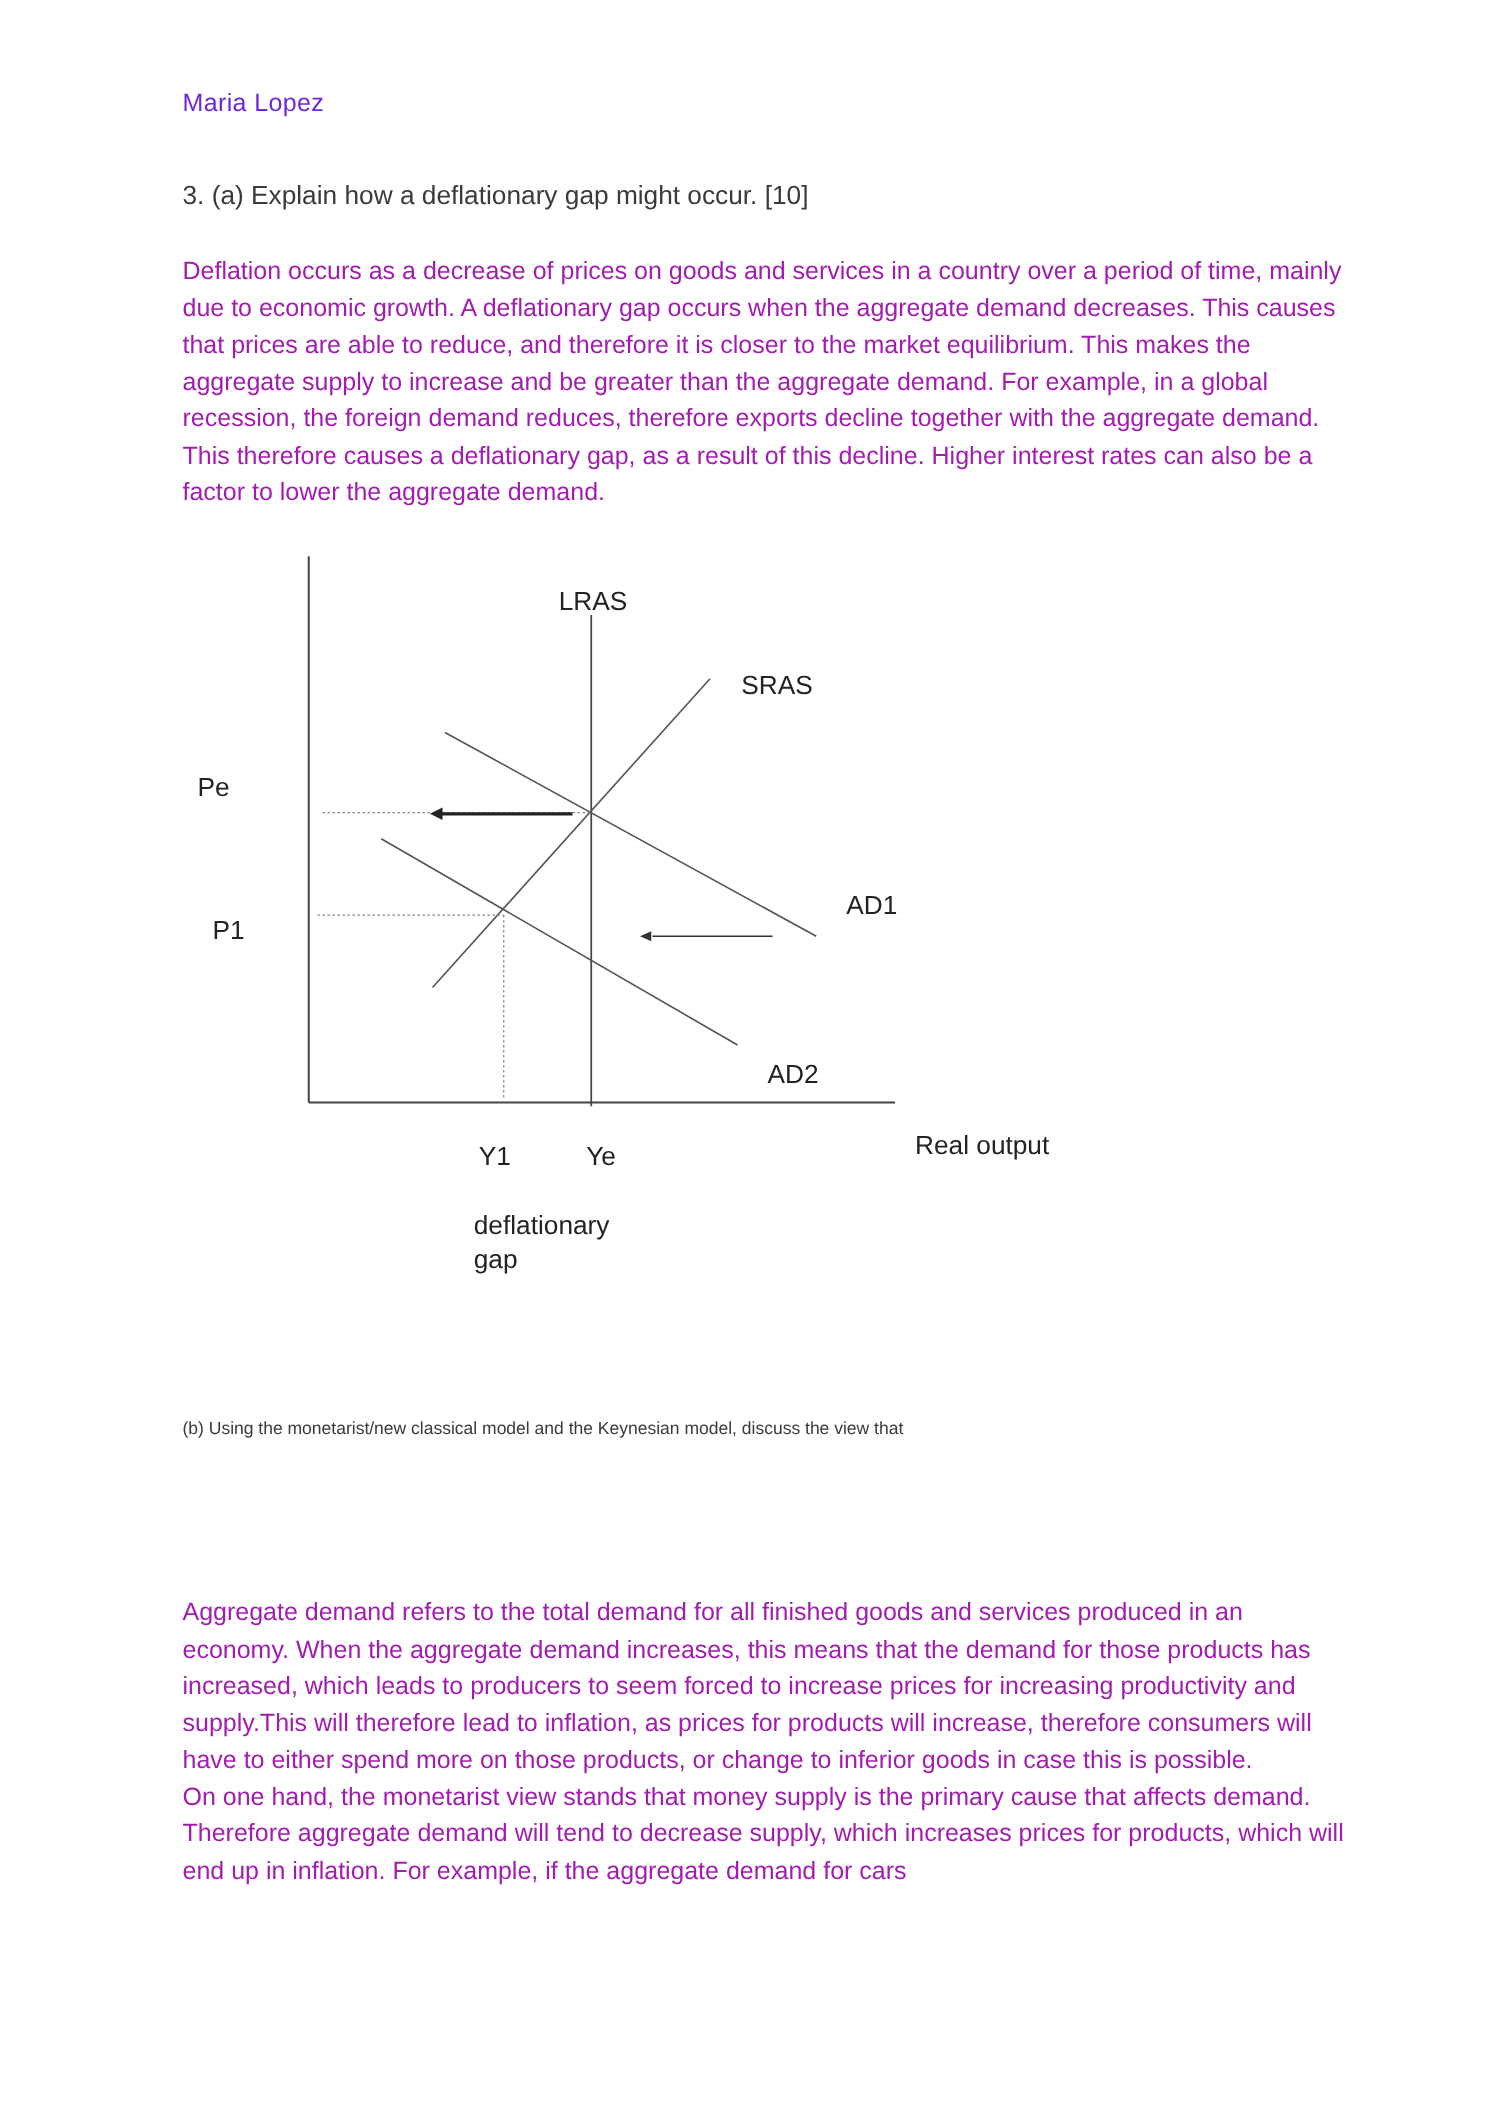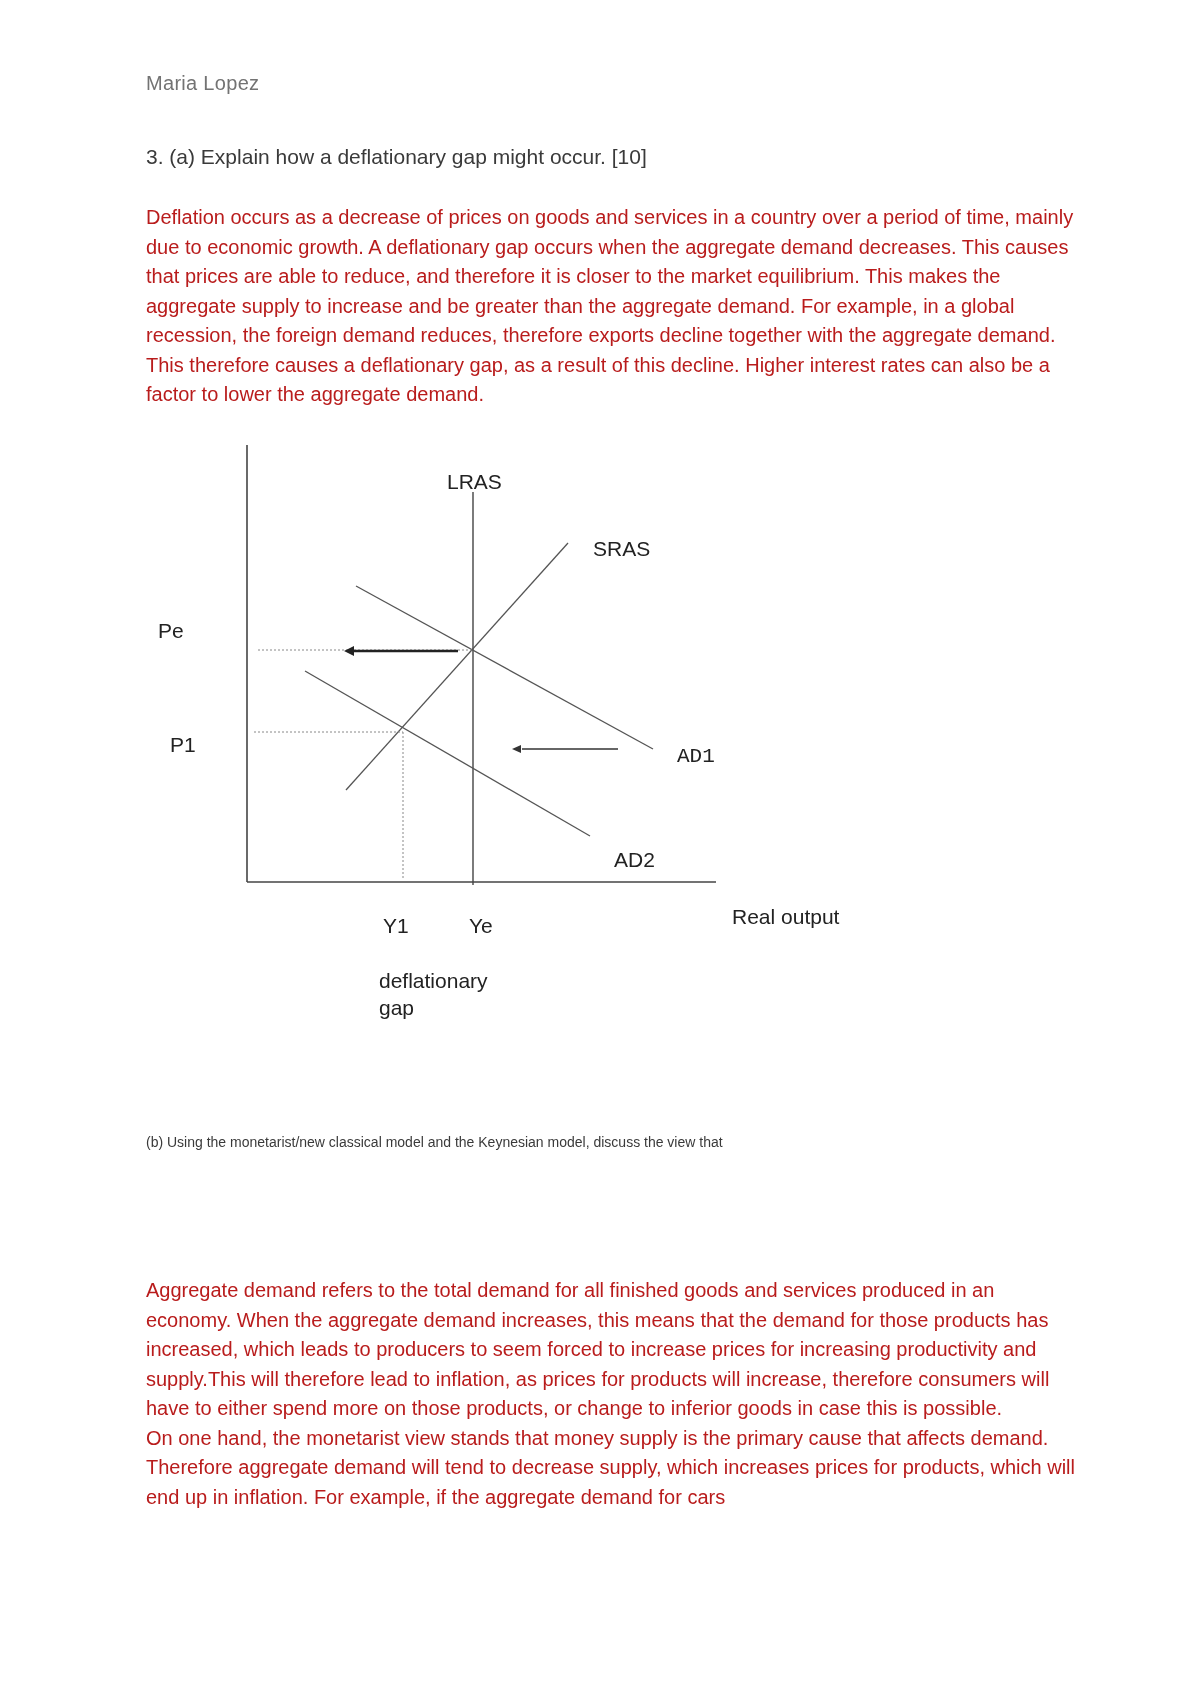--- a/index.html
+++ b/index.html
@@ -1,21 +1,21 @@
 <!DOCTYPE html>
 <html><head>
 <meta charset="utf-8">
 <style>
   html, body { margin: 0; padding: 0; background: #ffffff; }
   body { width: 1200px; height: 1694px; position: relative; overflow: hidden;
          font-family: "Liberation Sans", sans-serif; color: #2a2a2a; }
   .page { position: absolute; left: 0; top: 0; width: 1200px; height: 1694px; background: #fff; }
-  .author { position: absolute; left: 146px; top: 72px; font-size: 20px; letter-spacing: 0.3px; color: #737373; }
+  .author { position: absolute; left: 146px; top: 72px; font-size: 20px; letter-spacing: 0.3px; color: #6d28d9; }
   .qhead { position: absolute; left: 146px; top: 145px; font-size: 21px; color: #3a3a3a; }
-  .para { position: absolute; left: 146px; width: 930px; font-size: 20px; line-height: 29.5px; color: #b91c1c; }
+  .para { position: absolute; left: 146px; width: 930px; font-size: 20px; line-height: 29.5px; color: #a21caf; }
   .para p { margin: 0; }
   .p1 { top: 203px; }
   .qhead2 { position: absolute; left: 146px; top: 1128px; width: 930px; font-size: 14px; line-height: 29.5px; color: #3a3a3a; }
   .p2 { top: 1276px; }
   .diagram { position: absolute; left: 0; top: 0; width: 1200px; height: 1694px; pointer-events: none; }
   .lbl { position: absolute; font-size: 21px; color: #222; }
 </style>
 </head>
 <body>
 
@@ -50,21 +50,21 @@
     <polygon points="344,651 354,646 354,656" fill="#222"></polygon>
 
     <line x1="618" y1="749" x2="522" y2="749" stroke="#333" stroke-width="1.3"></line>
     <polygon points="512,749 521,745 521,753" fill="#333"></polygon>
   </svg>
 
   <div class="lbl" style="left:447px; top:470px;">LRAS</div>
   <div class="lbl" style="left:593px; top:537px;">SRAS</div>
   <div class="lbl" style="left:158px; top:619px;">Pe</div>
   <div class="lbl" style="left:170px; top:733px;">P1</div>
-  <div class="lbl" style="left:677px; top:745px;font-family:Liberation Mono, monospace;">AD1</div>
+  <div class="lbl" style="left:677px; top:713px;">AD1</div>
   <div class="lbl" style="left:614px; top:848px;">AD2</div>
   <div class="lbl" style="left:383px; top:914px;">Y1</div>
   <div class="lbl" style="left:469px; top:914px;">Ye</div>
   <div class="lbl" style="left:732px; top:905px;">Real output</div>
   <div class="lbl" style="left:379px; top:969px;">deflationary</div>
   <div class="lbl" style="left:379px; top:996px;">gap</div>
 
   <div class="qhead2">
     <div>(b) Using the monetarist/new classical model and the Keynesian model, discuss the view that</div>
   </div>

